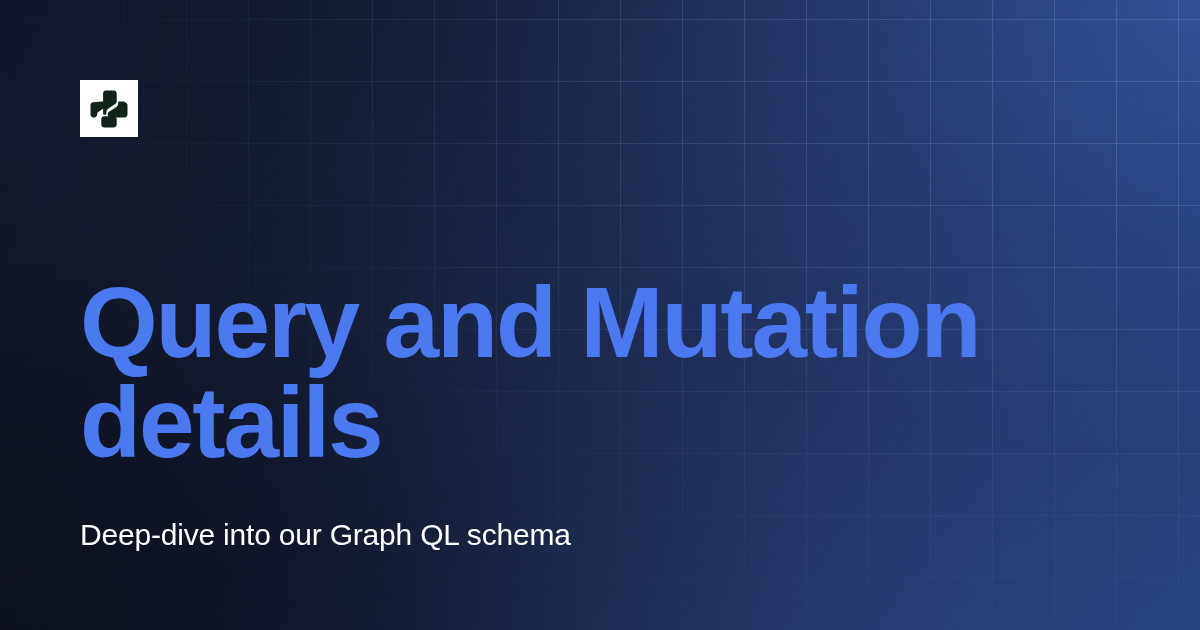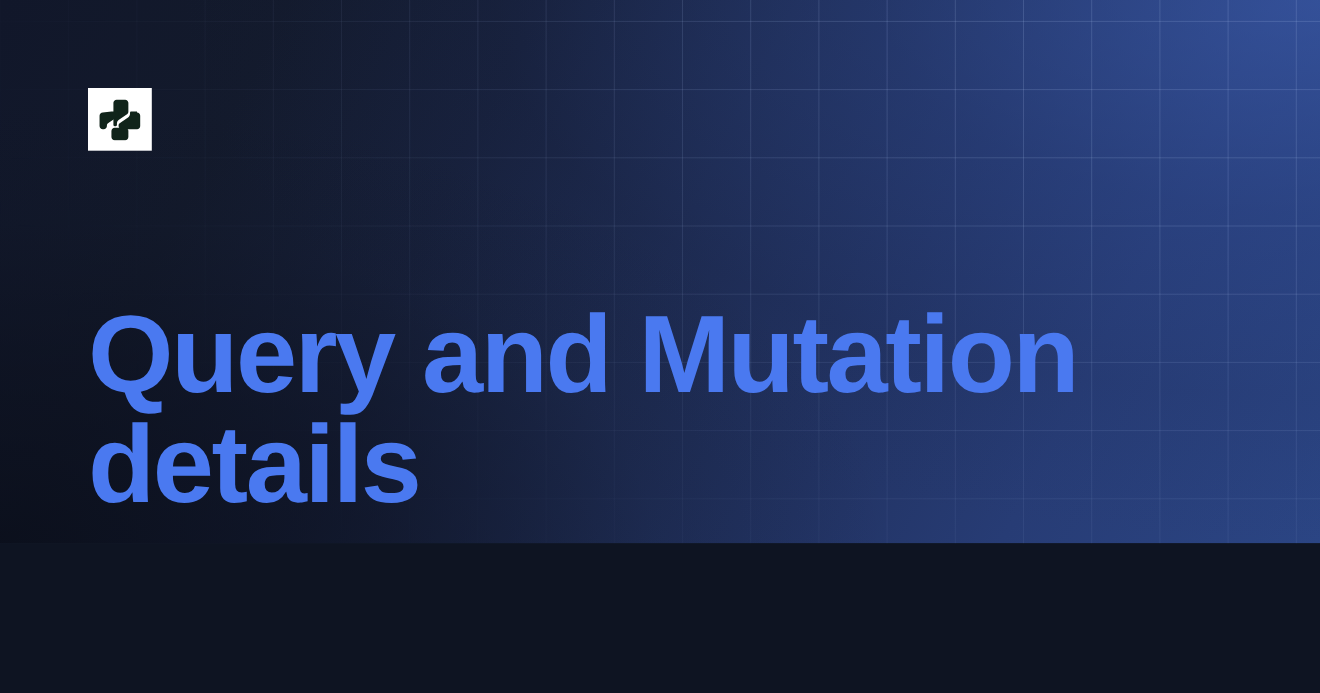--- a/index.html
+++ b/index.html
@@ -7,21 +7,21 @@
     padding: 0;
     background: #0e1422;
   }
   body {
     font-family: "Liberation Sans", sans-serif;
   }
 
   .og-card {
     position: relative;
     width: 1200px;
-    height: 494px;
+    height: 630px;
     overflow: hidden;
     background: #141b2d;
   }
 
   
   .bg-base {
     position: absolute;
     inset: 0;
     background: linear-gradient(117deg,
         #11172a 0%,
@@ -140,15 +140,16 @@
                  l-7.3 4.9c-0.8 0.5-1.3 1.4-1.3 2.3v0.5c0 1.6 1.3 2.9 2.9 2.9h13.9
                  c1.6 0 2.9-1.3 2.9-2.9v-9.4c0-1.6-1.3-2.9-2.9-2.9 z"></path>
         <path fill="#10241a" d="M14.2 26.2h9.6c1.6 0 2.9 1.3 2.9 2.9v5.4c0 1.6-1.3 2.9-2.9 2.9h-9.6
                  c-1.6 0-2.9-1.3-2.9-2.9v-5.4c0-1.6 1.3-2.9 2.9-2.9 z"></path>
       </svg>
     </span>
   </div>
 
   <div class="content">
     <h1 class="headline">Query and Mutation details</h1>
+    <p class="subtitle">Deep-dive into our Graph QL schema</p>
   </div>
 
 </div>
 
 </body></html>

